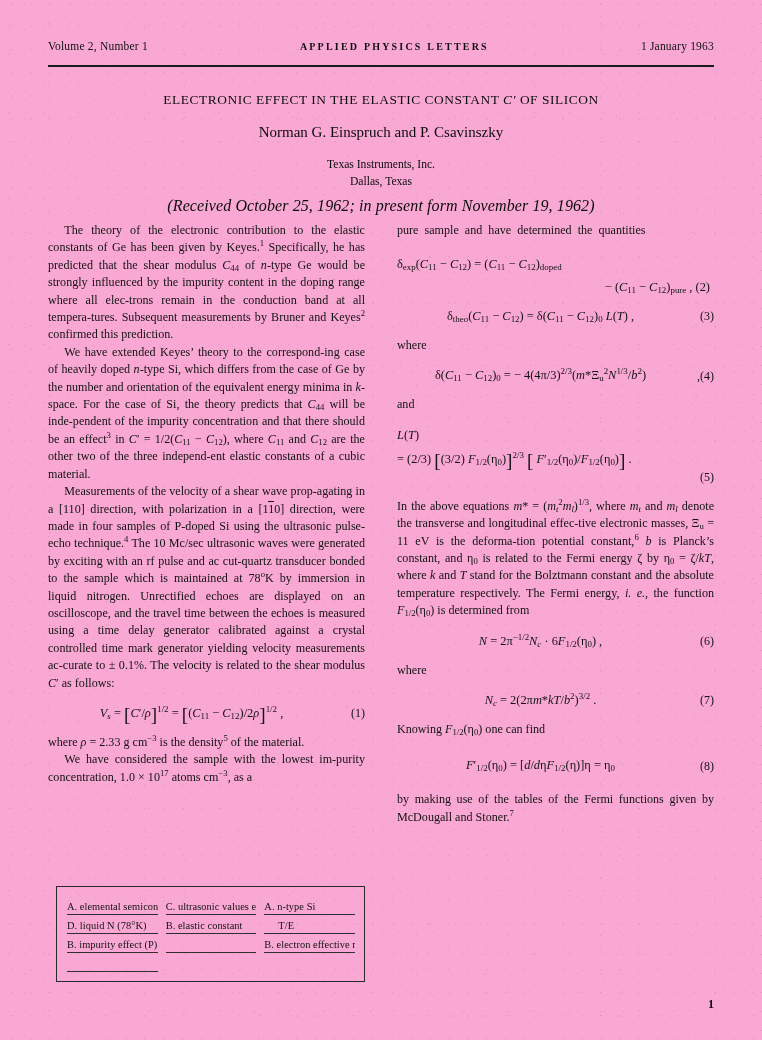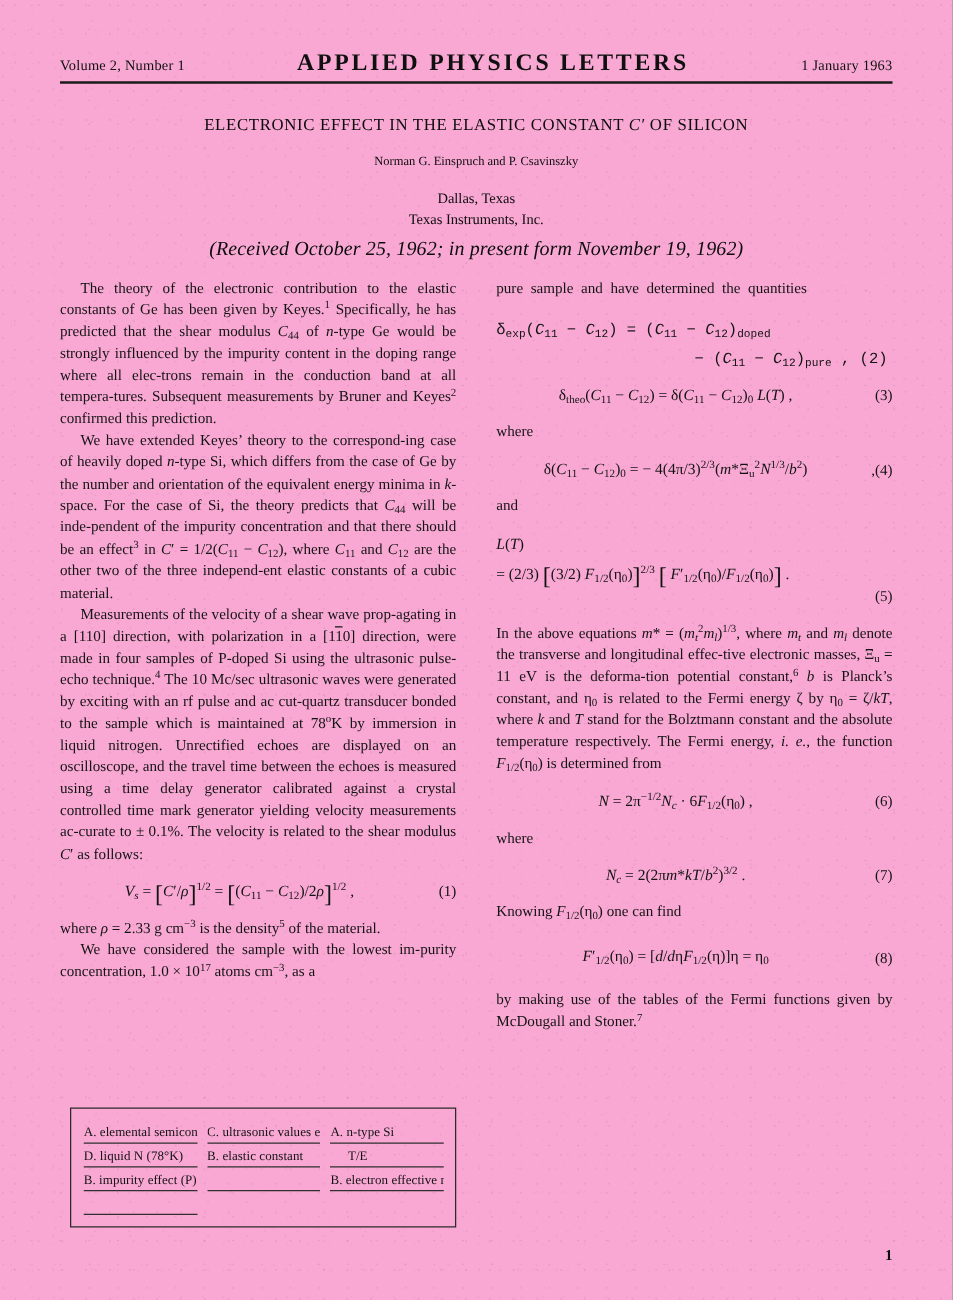--- a/index.html
+++ b/index.html
@@ -50,21 +50,21 @@
     top: 40px;
     display: flex;
     align-items: baseline;
     justify-content: space-between;
     font-size: 11.5px;
     color: #101010;
   }
   .runhead .vol { letter-spacing: .2px; }
   .runhead .jtitle {
     font-weight: bold;
-    font-size: 19px;
+    font-size: 10px;
     letter-spacing: 2.2px;
     white-space: nowrap;
   }
   .runhead .date { letter-spacing: .2px; text-align: center; }
   .rule {
     position: absolute;
     left: 48px;
     right: 48px;
     top: 65px;
     height: 2px;
@@ -80,21 +80,21 @@
     text-align: center;
     color: #0c0c0c;
   }
   .paper-title {
     font-size: 13.4px;
     letter-spacing: .55px;
     margin-bottom: 16px;
   }
   .paper-title i { font-style: italic; }
   .authors {
-    font-size: 10px;
+    font-size: 15px;
     margin-bottom: 16px;
   }
   .affil {
     font-size: 11.6px;
     line-height: 1.45;
   }
   .received {
     font-size: 16px;
     font-style: italic;
     margin-top: 6px;
@@ -217,22 +217,22 @@
   <div class="runhead">
     <span class="vol">Volume 2, Number 1</span>
     <span class="jtitle">APPLIED PHYSICS LETTERS</span>
     <span class="date">1 January 1963</span>
   </div>
   <div class="rule"></div>
 
   <div class="titleblock">
     <div class="paper-title"><span>ELECTRONIC EFFECT IN THE ELASTIC CONSTANT </span><i>C′</i><span> OF SILICON</span></div>
     <div class="authors">Norman G. Einspruch and P. Csavinszky</div>
+    <div class="affil">Texas Instruments, Inc.</div>
     <div class="affil">Dallas, Texas</div>
-    <div class="affil">Texas Instruments, Inc.</div>
     <div class="received">(Received October 25, 1962; in present form November 19, 1962)</div>
   </div>
 
   <div class="cols">
 
     <div class="col">
 
       <p class="body">
         The theory of the electronic contribution to the
         elastic constants of Ge has been given by Keyes.<span class="sup">1</span>
@@ -306,21 +306,21 @@
       </div>
 
     </div>
 
     <div class="col">
 
       <p class="body noind">
         pure&nbsp;&nbsp;sample&nbsp;&nbsp;and&nbsp;&nbsp;have&nbsp;&nbsp;determined&nbsp;&nbsp;the&nbsp;&nbsp;quantities
       </p>
 
-      <div class="eq tagbelow" style="margin-top:18px;font-family:Liberation Mono, monospace;">
+      <div class="eq tagbelow" style="margin-top:18px;">
         <span class="expr left">
           δ<span class="sub">exp</span>(<i class="v">C</i><span class="sub">11</span> − <i class="v">C</i><span class="sub">12</span>) = (<i class="v">C</i><span class="sub">11</span> − <i class="v">C</i><span class="sub">12</span>)<span class="sub">doped</span>
         </span>
         <span class="indent-r">
           − (<i class="v">C</i><span class="sub">11</span> − <i class="v">C</i><span class="sub">12</span>)<span class="sub">pure</span> ,
           <span>(2)</span>
         </span>
       </div>
 
 

